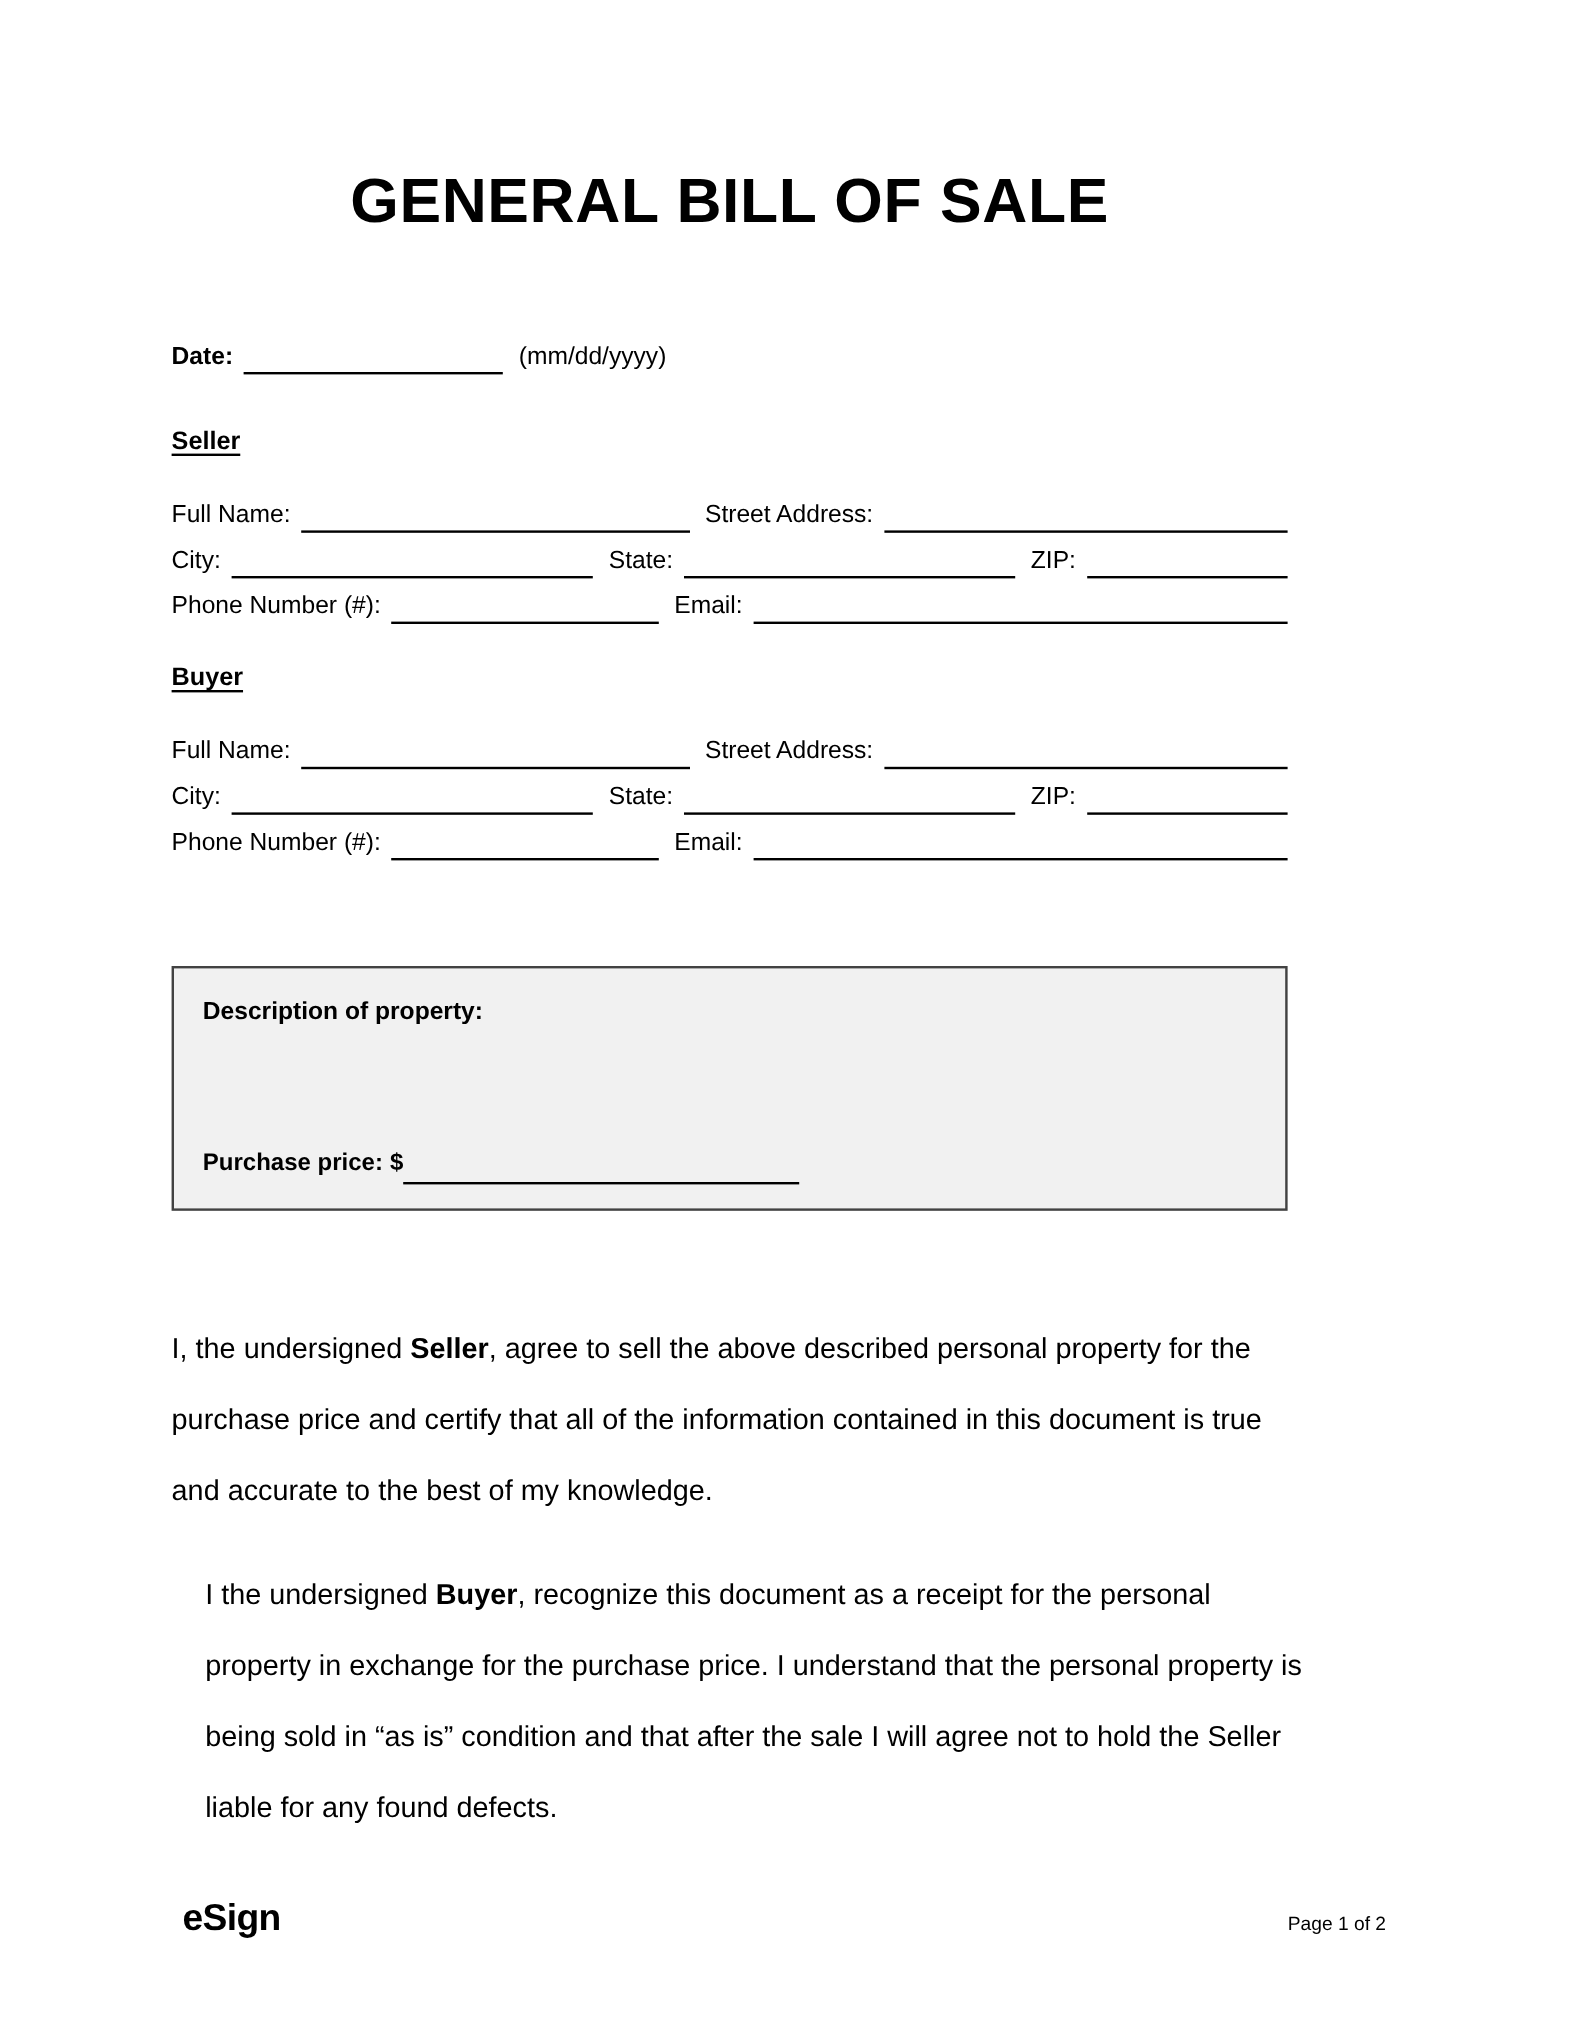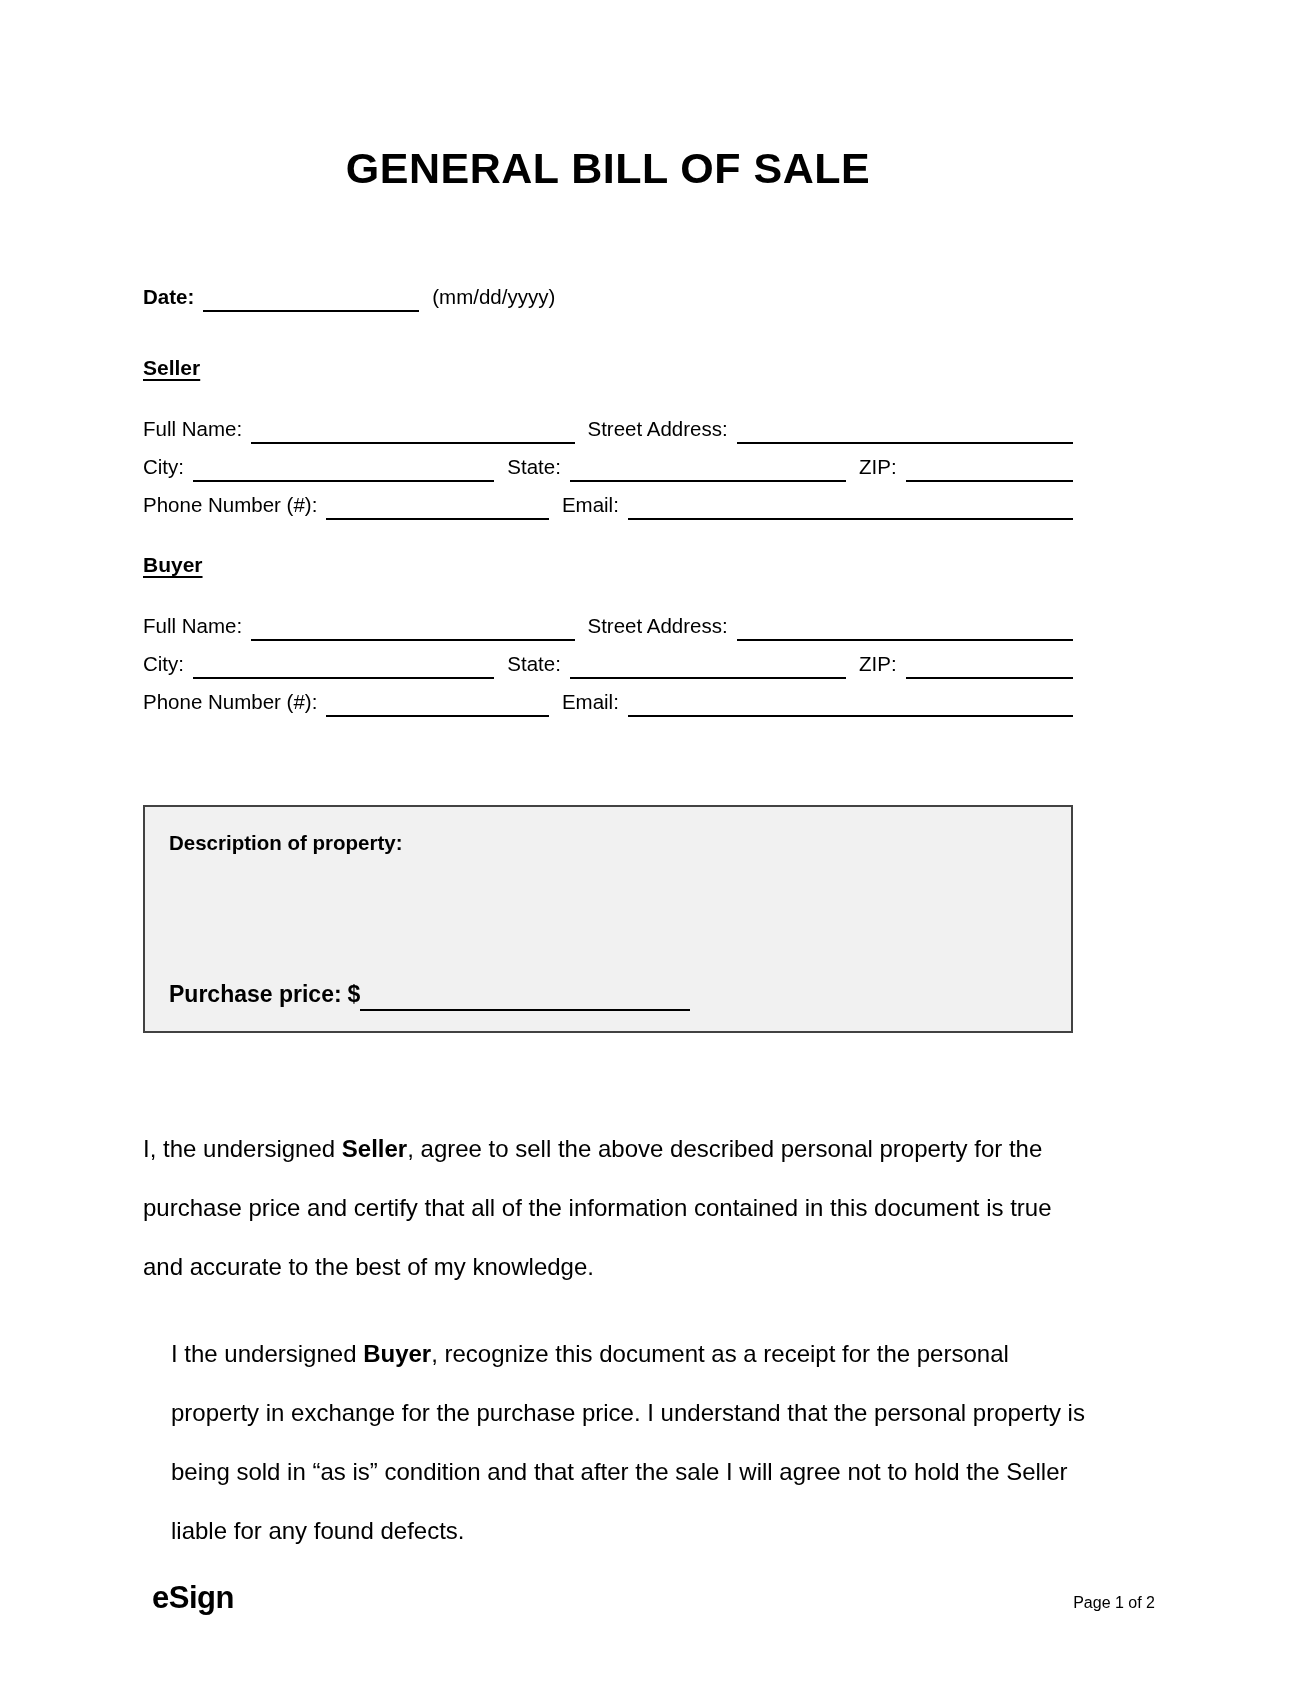--- a/index.html
+++ b/index.html
@@ -8,21 +8,21 @@
     width:1308px;height:1694px;
     background:#ffffff;
     color:#000;
     font-family:"Liberation Sans", sans-serif;
     overflow:hidden;
   }
   .content{margin-left:143px;width:930px;}
   .doc-title{
     margin-top:142px;
     text-align:center;
-    font-size:43px;
+    font-size:52px;
     font-weight:bold;
     letter-spacing:0.5px;
     line-height:52px;
   }
   .field-row{
     display:flex;
     align-items:flex-end;
     font-size:20.5px;
     height:38px;
     white-space:nowrap;
@@ -53,31 +53,31 @@
   .f-name{flex:1.0;}
   .f-street{flex:1.04;}
   .f-city{flex:1.8;}
   .f-state{flex:1.65;}
   .f-zip{flex:1.0;}
   .f-phone{flex:1.0;}
   .f-email{flex:2.0;}
   .prop-box{
     margin-top:88px;
     box-sizing:border-box;
-    width:930px;height:228px;
+    width:930px;height:204px;
     background:#f1f1f1;
     border:2px solid #424242;
     padding:24px 24px 20px 24px;
     display:flex;
     flex-direction:column;
     justify-content:space-between;
   }
   .prop-box .desc-label{font-size:20.5px;font-weight:bold;}
   .desc-area{flex:1;}
-  .price-row{display:flex;align-items:flex-end;font-size:23px;font-weight:bold;white-space:nowrap;}
+  .price-row{display:flex;align-items:center;font-size:20px;font-weight:bold;white-space:nowrap;}
   .price-row .cur{margin-left:6px;padding-bottom:3px;}
   .price-row .lbl{padding-bottom:3px;}
   .price-row .fill{width:330px;flex:none;margin-left:0;}
   .para{
     font-size:24px;
     line-height:59px;
     width:930px;
   }
   .para.p1{margin-top:86px;}
   .para.p2{margin-top:28px;margin-left:28px;}

